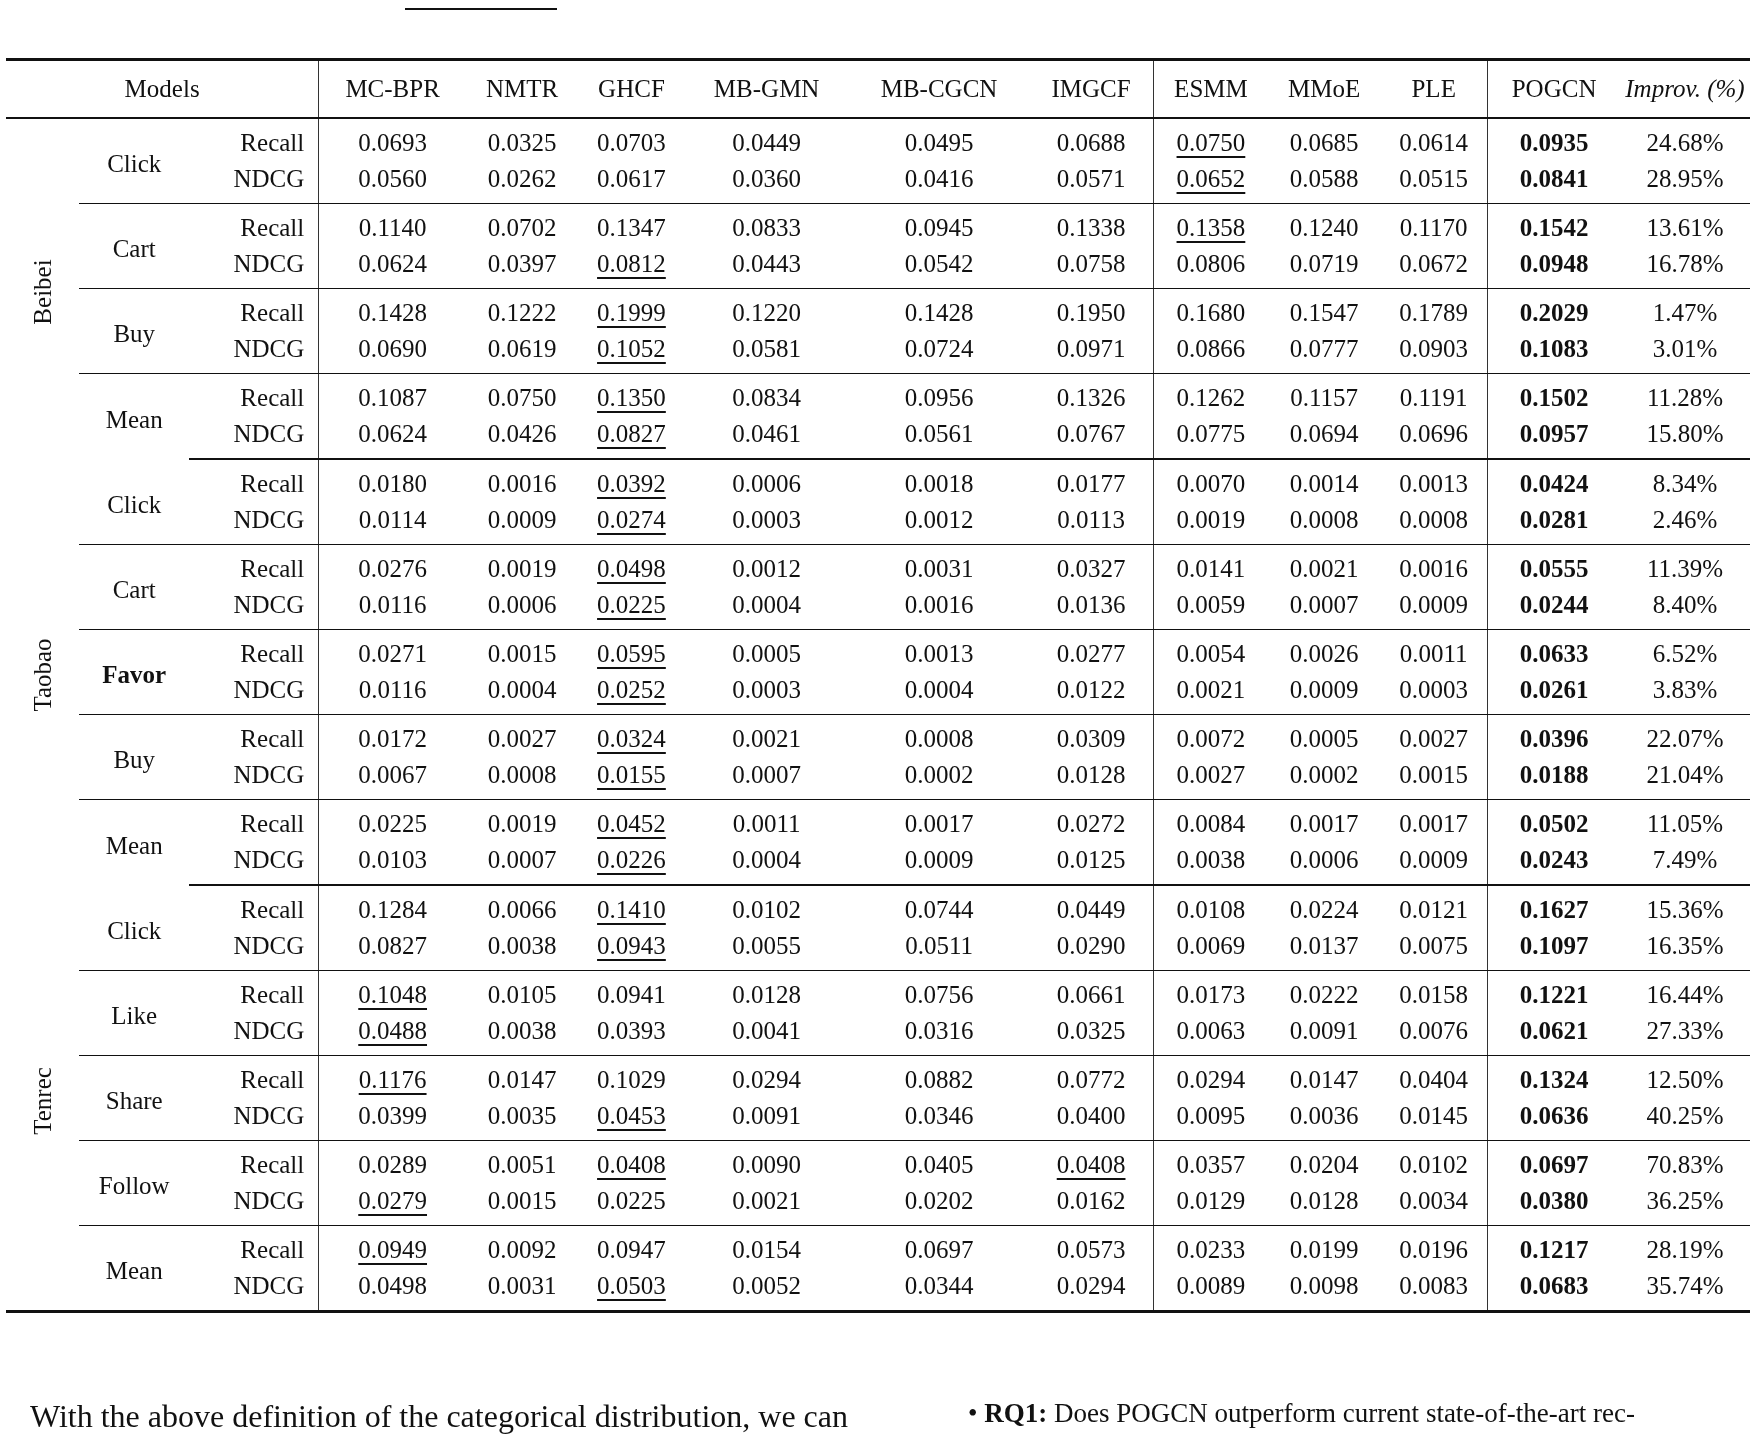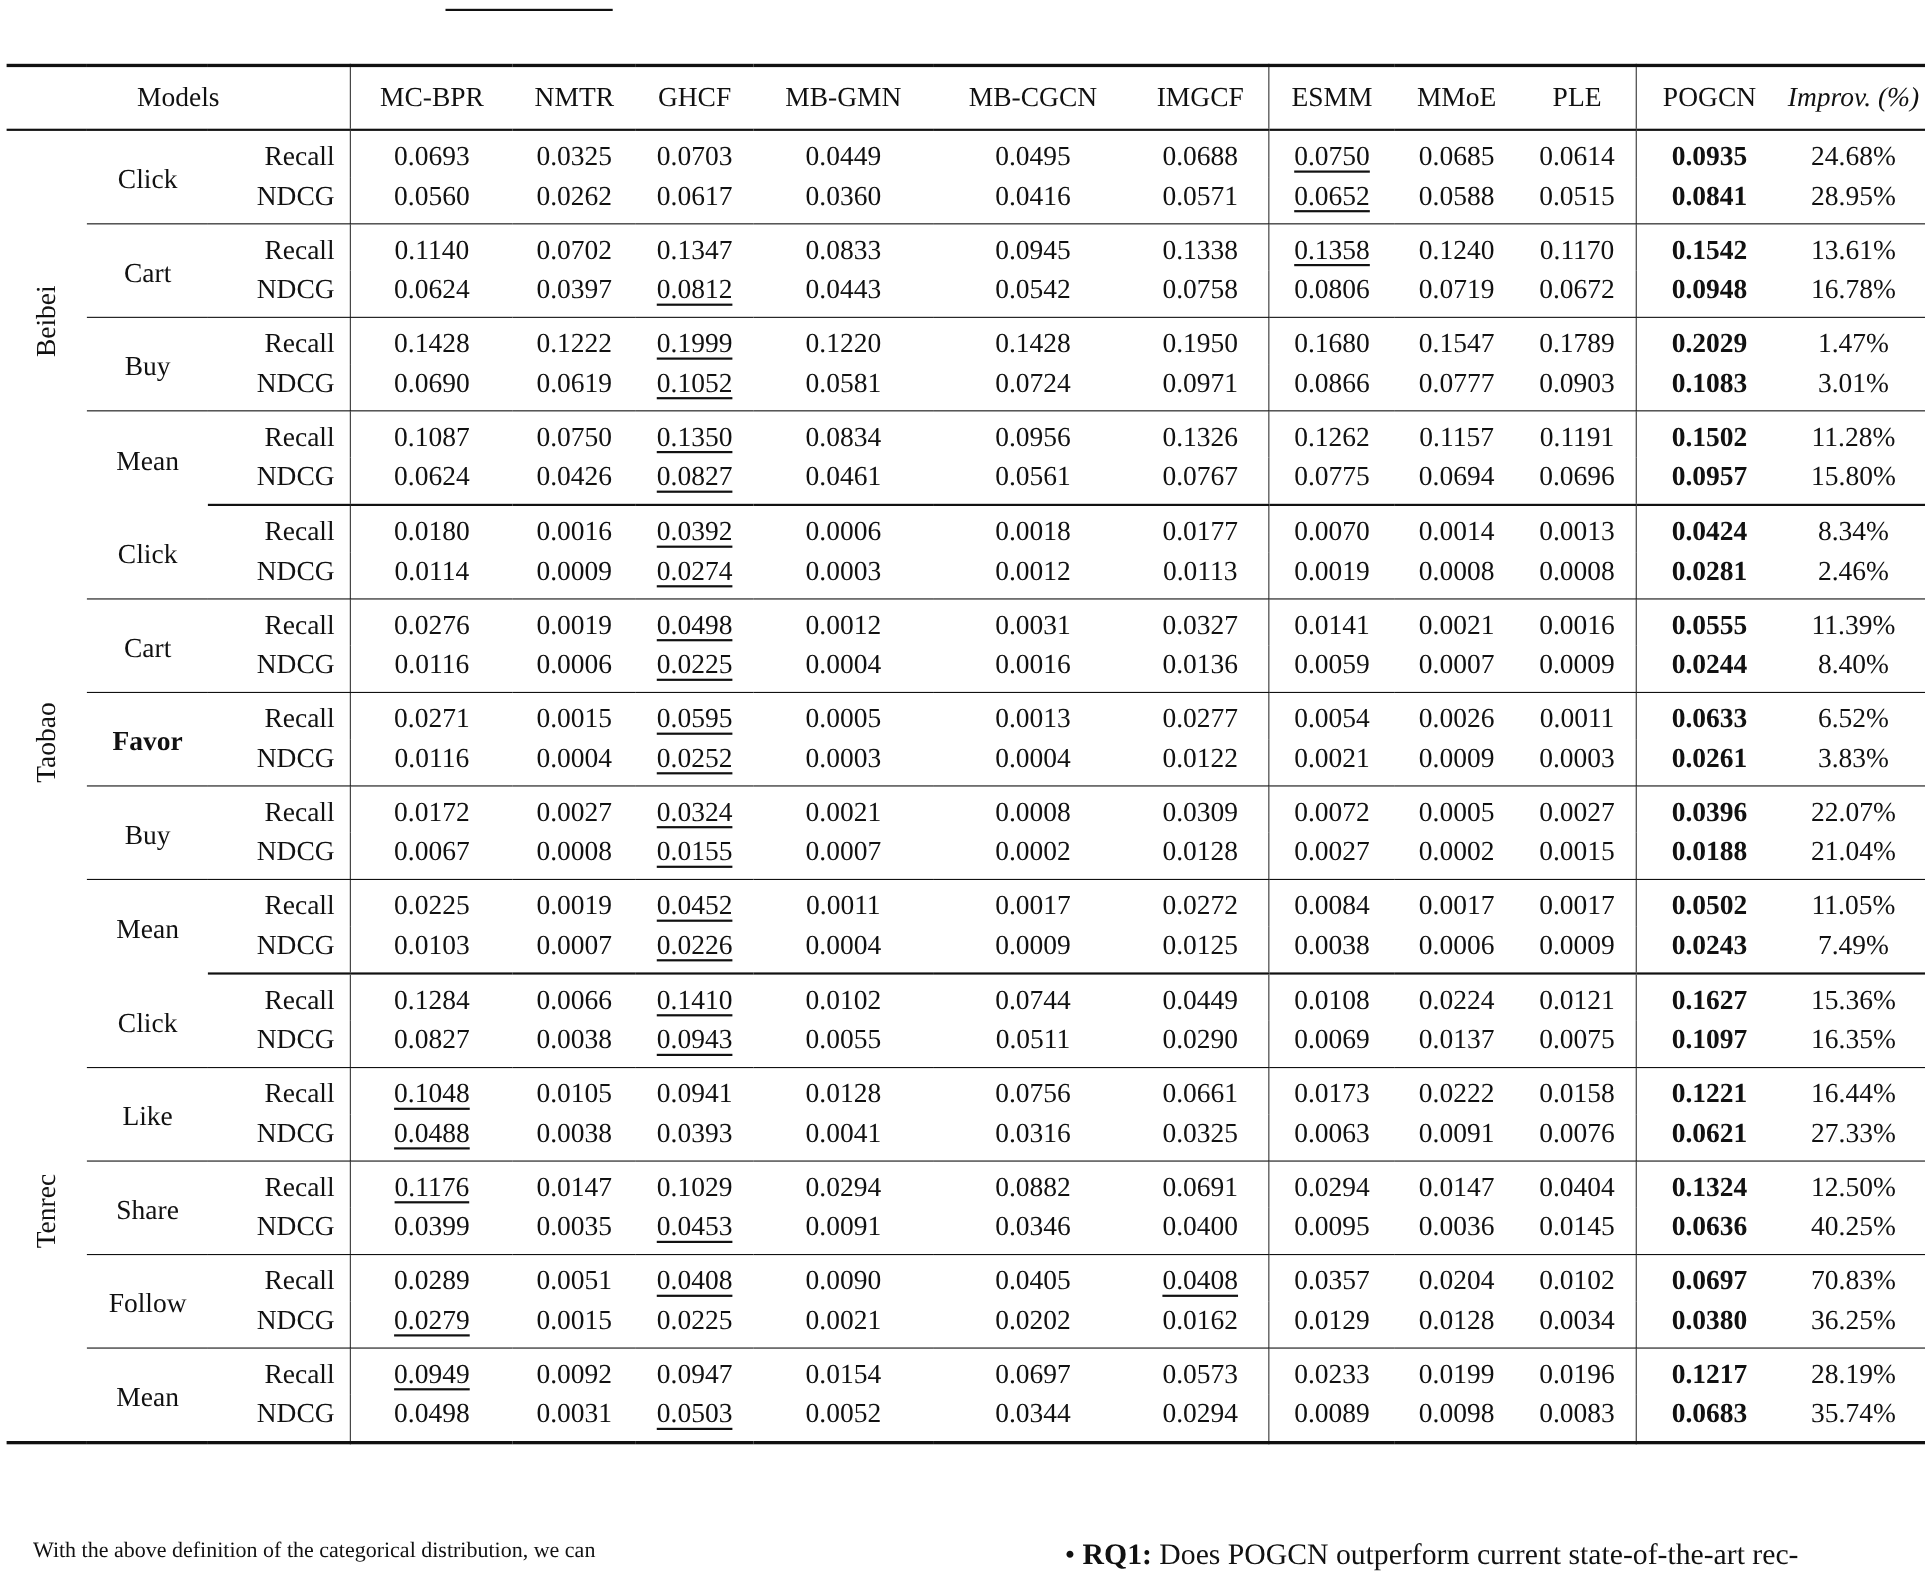--- a/index.html
+++ b/index.html
@@ -17,21 +17,21 @@
   tbody tr.r2 td { height:36px; padding-bottom:6px; }
   tbody tr.grpend td.cell, tbody tr.grpend td.metric, tbody tr.grpend td.behav { border-bottom:1.5px solid #111; }
   tbody tr.dsend td { border-bottom:2px solid #111 !important; }
   td.ds { width:48px; position:relative; }
   td.ds span { display:inline-block; transform:rotate(-90deg); white-space:nowrap; font-size:25px; }
   td.behav { width:110px; }
   td.metric { width:115px; text-align:right; padding-right:14px; }
   .u { text-decoration:underline; text-underline-offset:5px; }
   .b { font-weight:bold; }
   .imp { width:130px; }
-  .bottom { position:absolute; top:1398px; left:30px; font-size:20px; white-space:nowrap; }
+  .bottom { position:absolute; top:1398px; left:30px; font-size:32px; white-space:nowrap; }
   .bottom2 { position:absolute; top:1398px; left:968px; font-size:27px; white-space:nowrap;text-align:center; }
 </style>
 </head>
 <body>
 
 <div class="topline">
     <span class="ul"></span>
   </div>
 
 <table class="t">
@@ -375,21 +375,21 @@
         <td class="cell imp">27.33%</td>
       </tr>
       <tr class="r1">
         <td class="behav" rowspan="2" style="border-bottom: 1.5px solid rgb(17, 17, 17);">Share</td>
         <td class="metric vsep">Recall</td>
         <td class="cell"><span class="u">0.1176</span></td>
         <td class="cell"><span>0.0147</span></td>
         <td class="cell"><span>0.1029</span></td>
         <td class="cell"><span>0.0294</span></td>
         <td class="cell"><span>0.0882</span></td>
-        <td class="cell vsep"><span>0.0691</span></td>
+        <td class="cell vsep"><span>0.0772</span></td>
         <td class="cell"><span>0.0294</span></td>
         <td class="cell"><span>0.0147</span></td>
         <td class="cell vsep"><span>0.0404</span></td>
         <td class="cell b">0.1324</td>
         <td class="cell imp">12.50%</td>
       </tr>
       <tr class="r2 grpend">
         <td class="metric vsep">NDCG</td>
         <td class="cell"><span>0.0399</span></td>
         <td class="cell"><span>0.0035</span></td>

